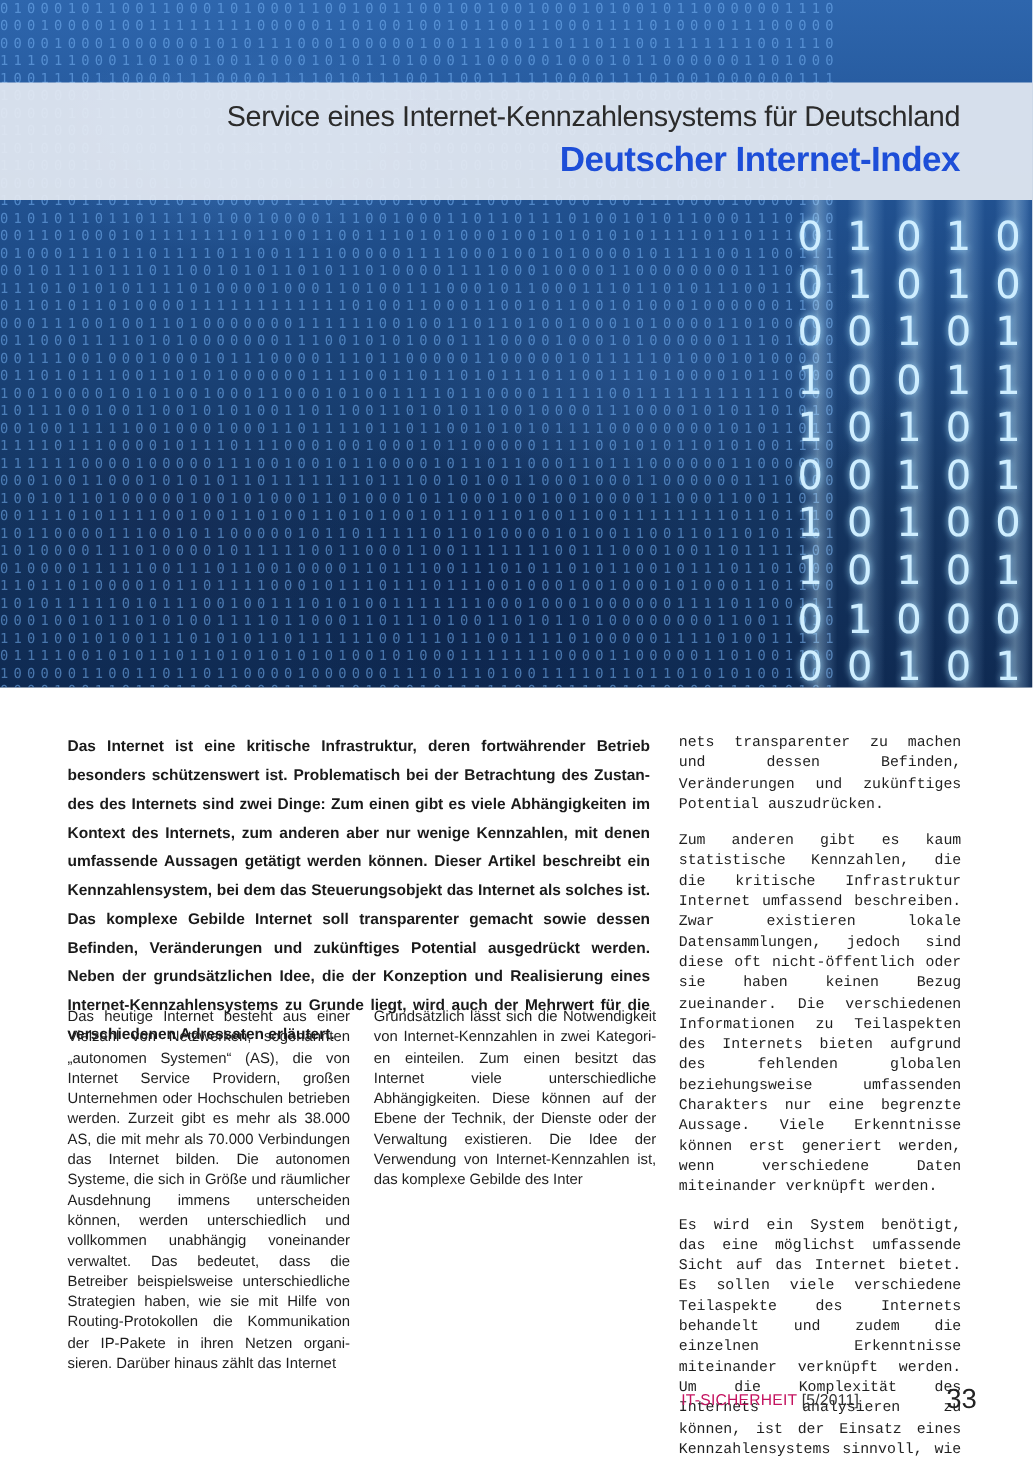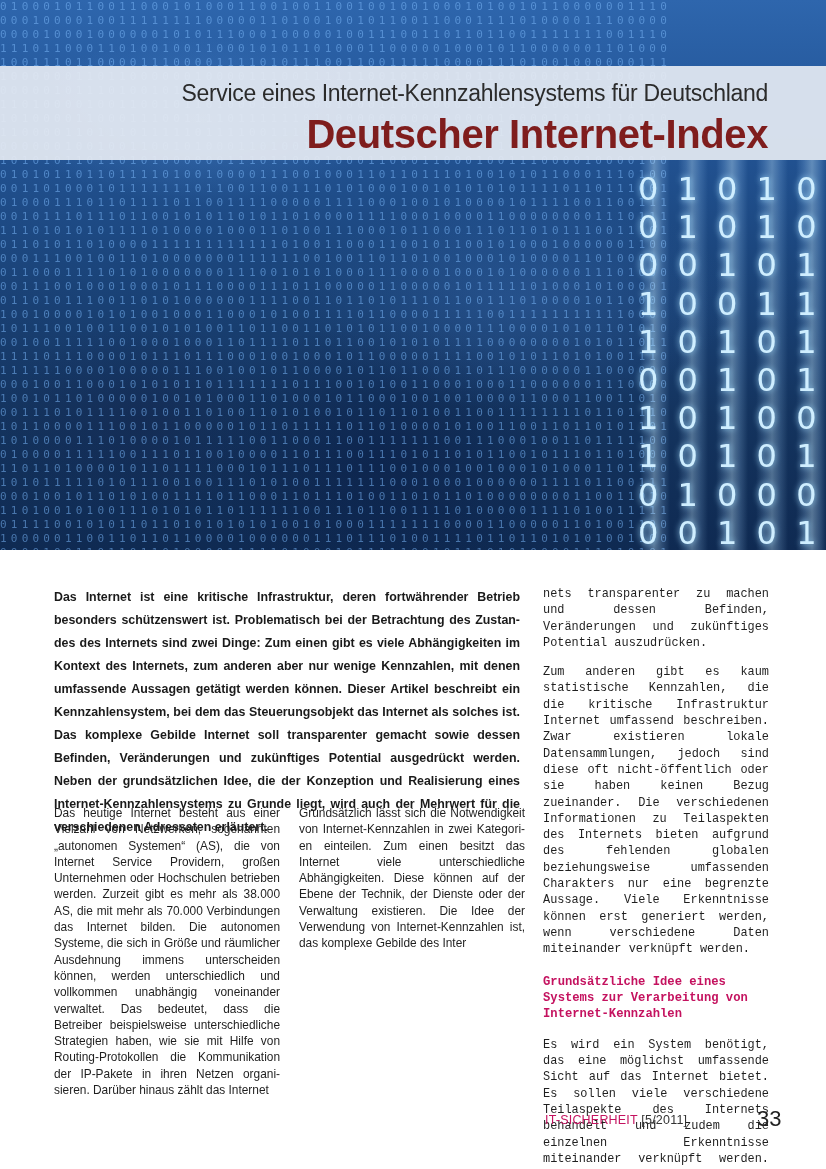--- a/index.html
+++ b/index.html
@@ -43,22 +43,22 @@
       position: absolute; left: 0; top: 66px; width: 826px; height: 94px;
       background: rgba(228,234,242,0.93);
     }
     .subtitle {
       position: absolute; right: 58px; top: 80px;
       font-family: "Liberation Sans", sans-serif; font-size: 23px; font-weight: 300;
       color: #2b2b2b; letter-spacing: -0.3px; white-space: nowrap;
     }
     .main-title {
       position: absolute; right: 58px; top: 112px;
-      font-family: "Liberation Sans", sans-serif; font-size: 40px; font-weight: bold;
-      color: #7f1d1d; letter-spacing: -0.4px; white-space: nowrap;
+      font-family: "Liberation Sans", sans-serif; font-size: 28px; font-weight: bold;
+      color: #1d4ed8; letter-spacing: -0.4px; white-space: nowrap;
     }
 
     
     .lead {
       position: absolute; left: 54px; top: 586px; width: 466px;
       font-family: "Liberation Sans", sans-serif; font-weight: bold; font-size: 12.4px;
       line-height: 23px; text-align: justify; color: #1a1a1a;
     }
 
     
@@ -153,21 +153,20 @@
   <p>Das heutige Internet besteht aus einer Viel­zahl von Netzwerken, sogenannten „auto­nomen Systemen“ (AS), die von Internet Service Providern, großen Unternehmen oder Hochschulen betrieben werden. Zur­zeit gibt es mehr als 38.000 AS, die mit mehr als 70.000 Verbindungen das Inter­net bilden. Die autonomen Systeme, die sich in Größe und räumlicher Ausdehnung immens unterscheiden können, werden un­terschiedlich und vollkommen unabhängig voneinander verwaltet. Das bedeutet, dass die Betreiber beispielsweise unterschied­liche Strategien haben, wie sie mit Hilfe von Routing-Protokollen die Kommunika­tion der IP-Pakete in ihren Netzen organi­sieren. Darüber hinaus zählt das Internet</p>
 </div>
 
 <div class="col col2">
   <p style="margin-top:0">Grundsätzlich lässt sich die Notwendigkeit von Internet-Kennzahlen in zwei Kategori­en einteilen. Zum einen besitzt das Internet viele unterschiedliche Abhängigkeiten. Die­se können auf der Ebene der Technik, der Dienste oder der Verwaltung existieren. Die Idee der Verwendung von Internet-Kenn­zahlen ist, das komplexe Gebilde des Inter­</p>
 </div>
 
 <div class="col col3">
   <p>nets transparenter zu machen und dessen Befinden, Veränderungen und zukünftiges Potential auszudrücken.</p>
   <p>Zum anderen gibt es kaum statistische Kennzahlen, die die kritische Infrastruk­tur Internet umfassend beschreiben. Zwar existieren lokale Datensammlungen, je­doch sind diese oft nicht-öffentlich oder sie haben keinen Bezug zueinander. Die verschiedenen Informationen zu Teilas­pekten des Internets bieten aufgrund des fehlenden globalen beziehungsweise um­fassenden Charakters nur eine begrenzte Aussage. Viele Erkenntnisse können erst generiert werden, wenn verschiedene Da­ten miteinander verknüpft werden.</p>
-  <div class="heading">Grundsätzliche Idee eines Systems zur Verarbeitung von Internet-Kenn­zahlen</div>
   <p style="margin-top:14px">Es wird ein System benötigt, das eine mög­lichst umfassende Sicht auf das Internet bietet. Es sollen viele verschiedene Teilas­pekte des Internets behandelt und zudem die einzelnen Erkenntnisse miteinander verknüpft werden. Um die Komplexität des Internets analysieren zu können, ist der Einsatz eines Kennzahlensystems sinnvoll, wie es bereits in der Betriebswirtschaft</p>
 </div>
 
 <div class="footer-journal">
   <span>IT-SICHERHEIT</span>
   <span class="footer-issue">[5/2011]</span>
 </div>
 <div class="page-number">33</div>
 
 </body></html>

